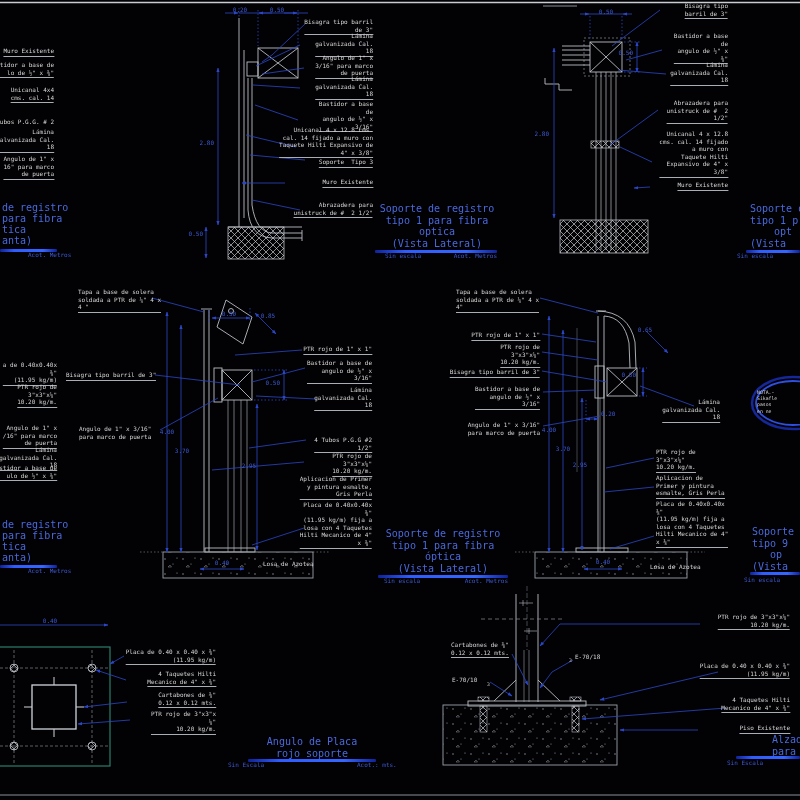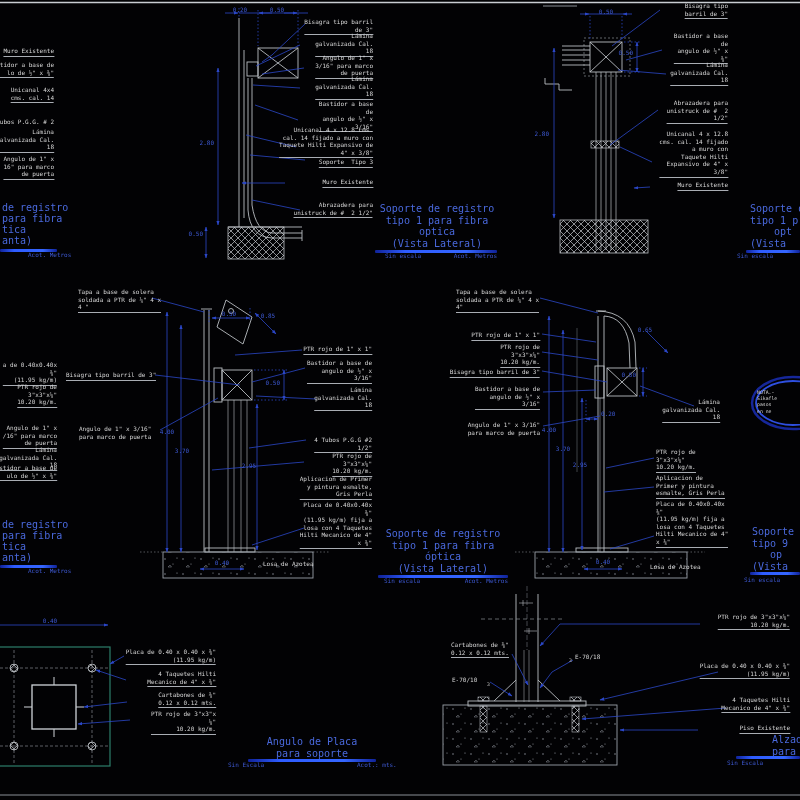--- a/index.html
+++ b/index.html
@@ -310,21 +310,21 @@
       <div class="lbl dm ac" style="left: 580px; top: 461px;"><div>2.95</div></div>
       <div class="lbl dm ac" style="left: 603px; top: 558px;"><div>0.40</div></div>
       <div class="lbl ti al" style="left: 752px; top: 526px;"><div>Soporte</div><div>tipo 9</div><div>   op</div><div>(Vista</div></div>
       <div class="lbl nt al" style="left: 744px; top: 576px;"><div>Sin escala</div></div>
       <div class="lbl lb al" style="left: 757px; top: 390px; font-size: 4.8px; line-height: 6.2px;"><div>NOTA.-</div><div>Sikafle</div><div>pasos</div><div>en ne</div></div>
       <div class="lbl dm ac" style="left: 50px; top: 617px;"><div>0.40</div></div>
       <div class="lbl lb ar u" style="left: 216px; top: 648px;"><div>Placa de 0.40 x 0.40 x ⅜"</div><div>(11.95 kg/m)</div></div>
       <div class="lbl lb ar u" style="left: 216px; top: 670px;"><div>4 Taquetes Hilti</div><div>Mecanico de 4" x ⅜"</div></div>
       <div class="lbl lb ar u" style="left: 216px; top: 691px;"><div>Cartabones de ⅜"</div><div>0.12 x 0.12 mts.</div></div>
       <div class="lbl lb ar u" style="left: 216px; top: 710px;"><div>PTR rojo de 3"x3"x</div><div>⅛"</div><div>10.20 kg/m.</div></div>
-      <div class="lbl ti ac" style="left: 312px; top: 736px;"><div>Angulo de Placa</div><div>para soporte</div></div>
+      <div class="lbl ti ac" style="left: 312px; top: 736px;"><div>Angulo de Placa</div><div>rojo soporte</div></div>
       <div class="lbl nt al" style="left: 228px; top: 761px;"><div>Sin Escala</div></div>
       <div class="lbl nt al" style="left: 357px; top: 761px;"><div>Acot.: mts.</div></div>
       <div class="lbl lb ar u" style="left: 790px; top: 613px;"><div>PTR rojo de 3"x3"x⅛"</div><div>10.20 kg/m.</div></div>
       <div class="lbl lb al u" style="left: 451px; top: 641px;"><div>Cartabones de ⅜"</div><div>0.12 x 0.12 mts.</div></div>
       <div class="lbl lb al" style="left: 575px; top: 653px;"><div>E-70/18</div></div>
       <div class="lbl lb al" style="left: 569px; top: 657px; font-size: 4.8px;"><div>3</div></div>
       <div class="lbl lb ar u" style="left: 790px; top: 662px;"><div>Placa de 0.40 x 0.40 x ⅜"</div><div>(11.95 kg/m)</div></div>
       <div class="lbl lb al" style="left: 452px; top: 676px;"><div>E-70/10</div></div>
       <div class="lbl lb al" style="left: 487px; top: 681px; font-size: 4.8px;"><div>3</div></div>
       <div class="lbl lb ar u" style="left: 790px; top: 696px;"><div>4 Taquetes Hilti</div><div>Mecanico de 4" x ⅜"</div></div>

